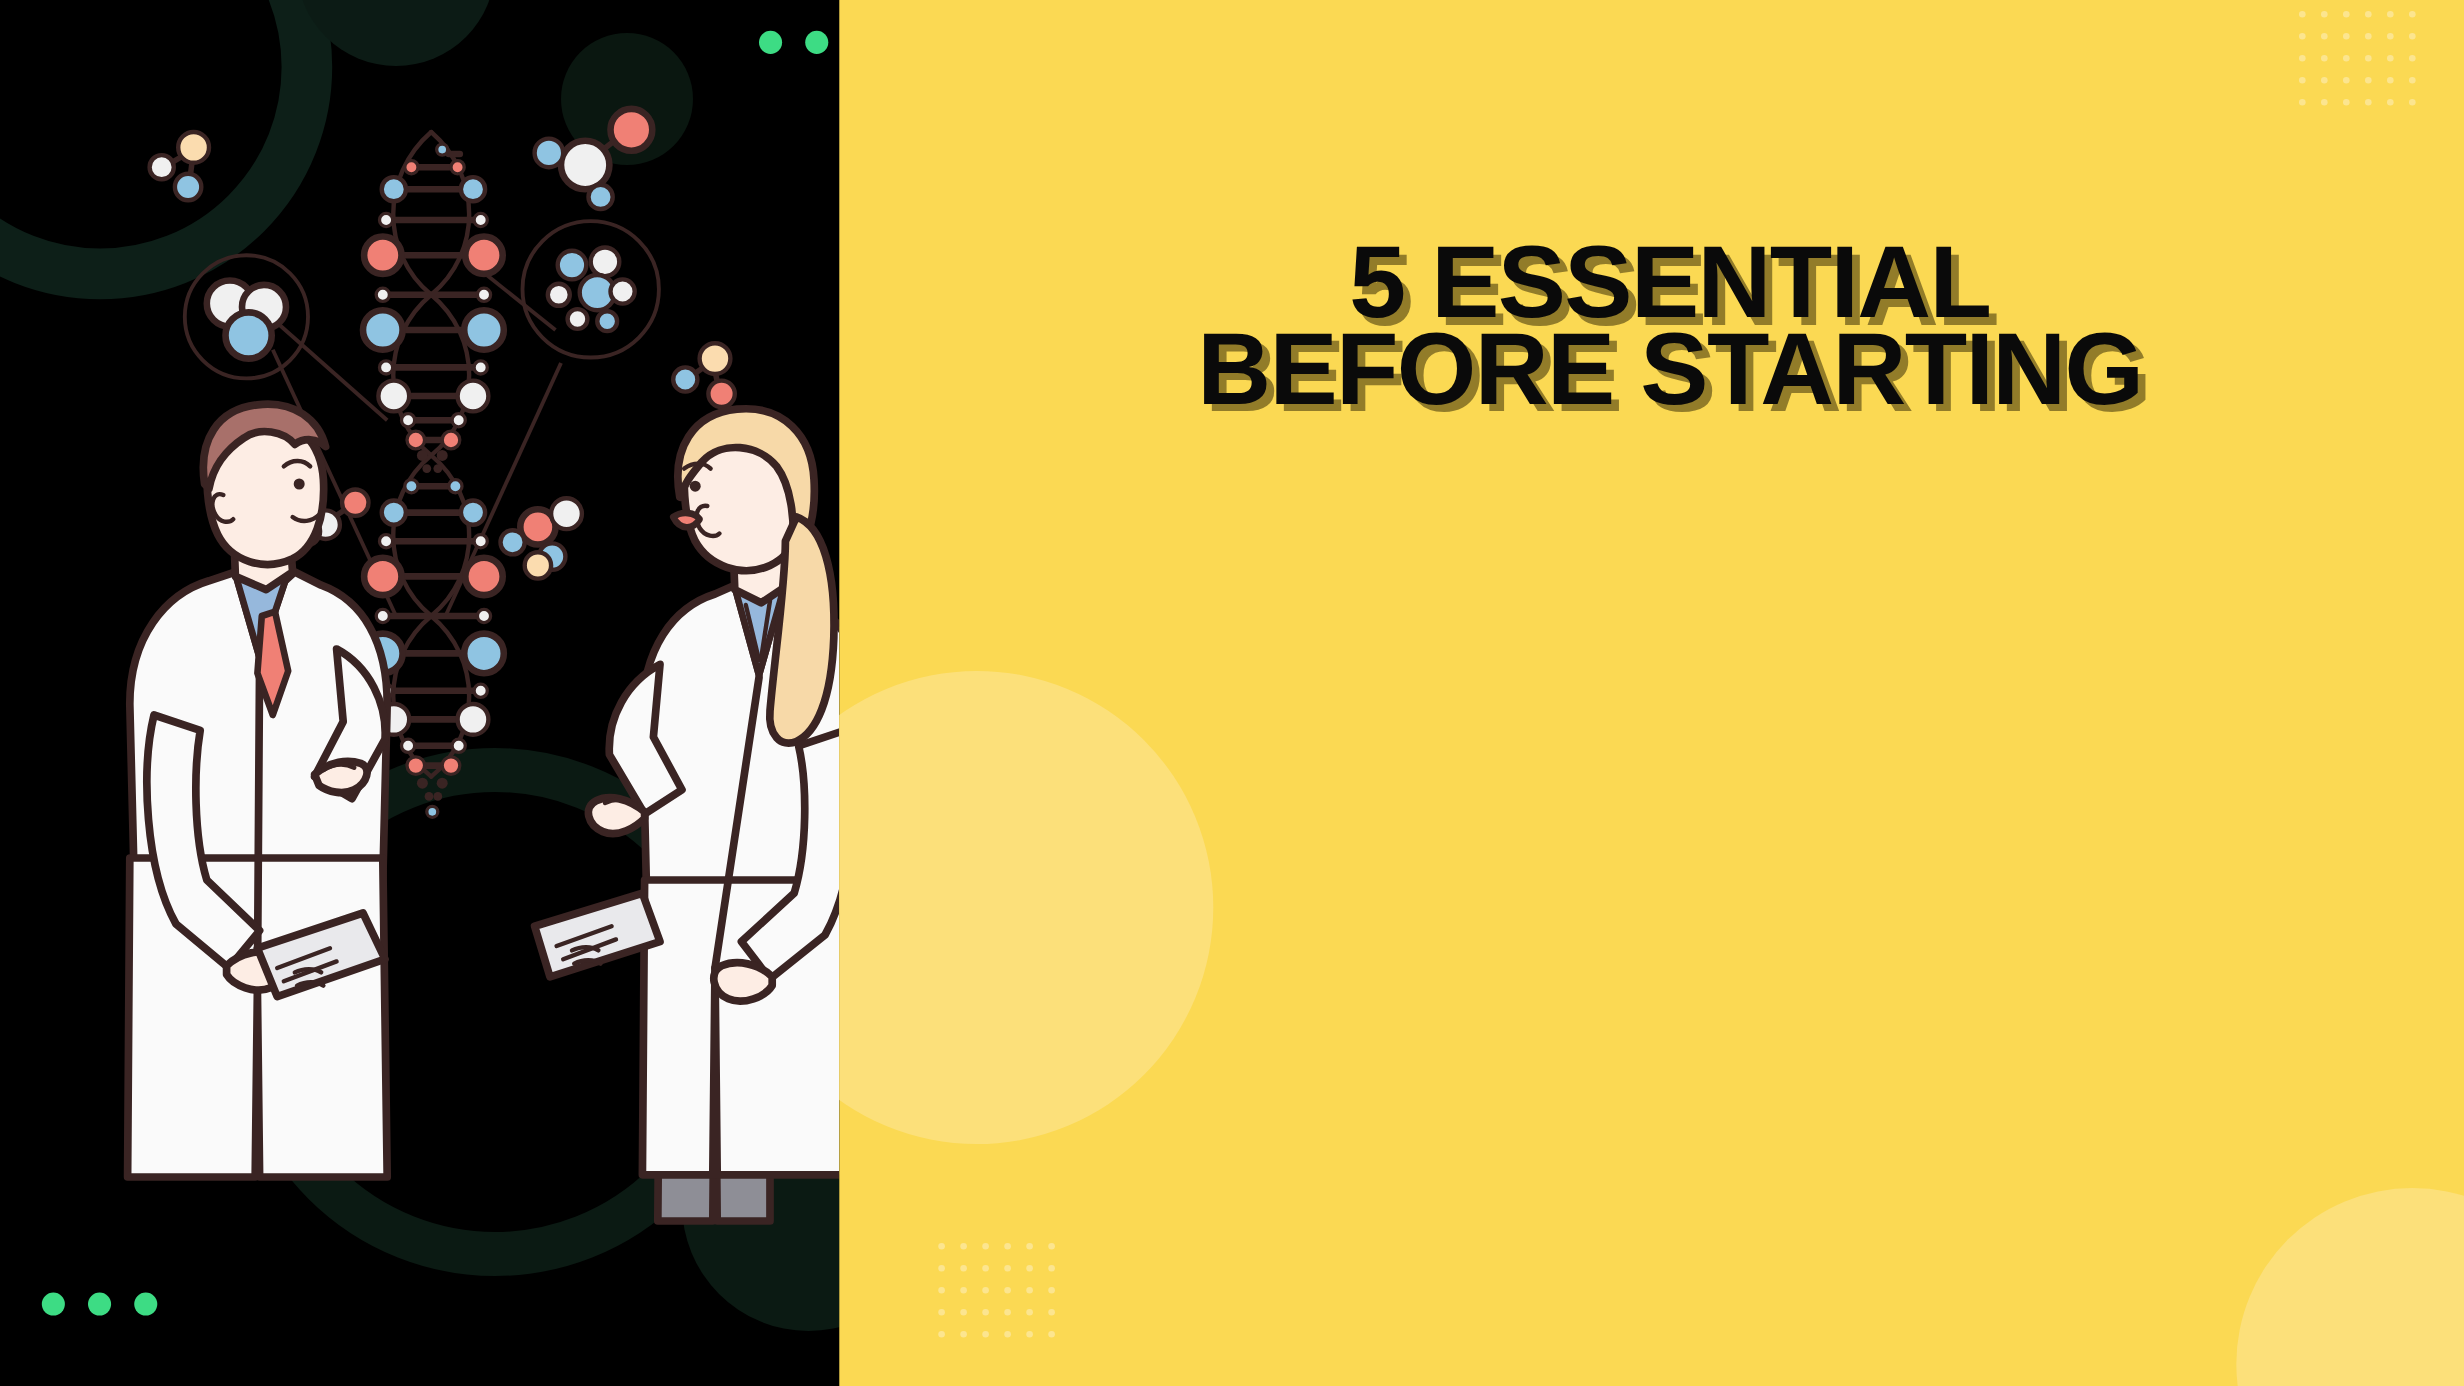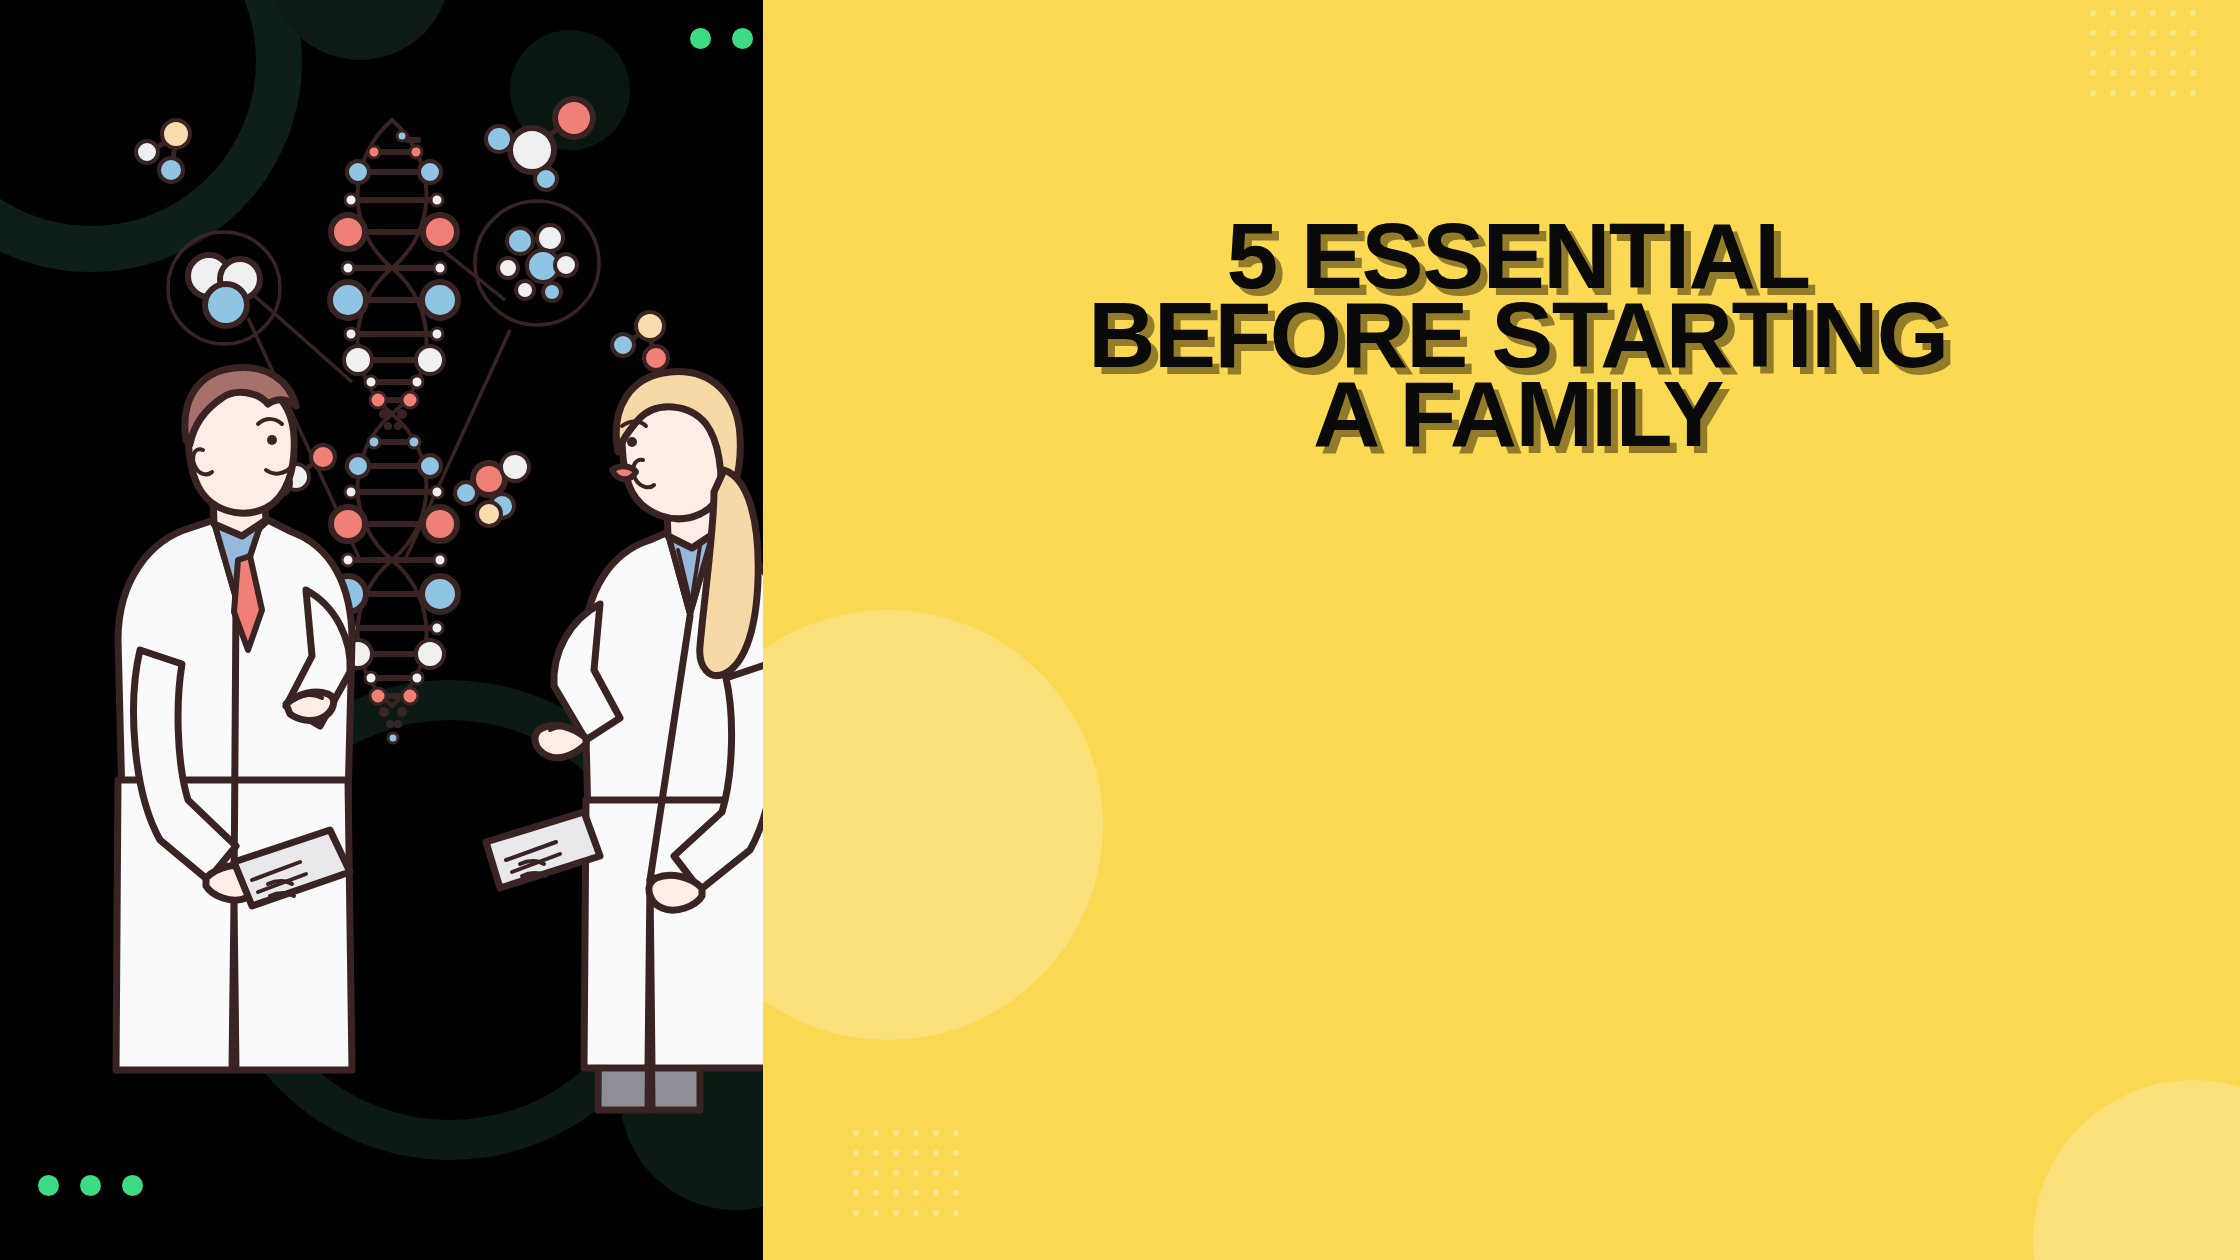--- a/index.html
+++ b/index.html
@@ -458,17 +458,16 @@
         <i></i>
         <i></i>
         <i></i>
         <i></i>
         <i></i>
     </div>
 
     <h1 id="headline">
       <span class="ln">5 ESSENTIAL</span>
       <span class="ln">BEFORE STARTING</span>
-      <span class="ln">A FAMILY</span>
     </h1>
   </div>
 
 </div>
 
 </body></html>

